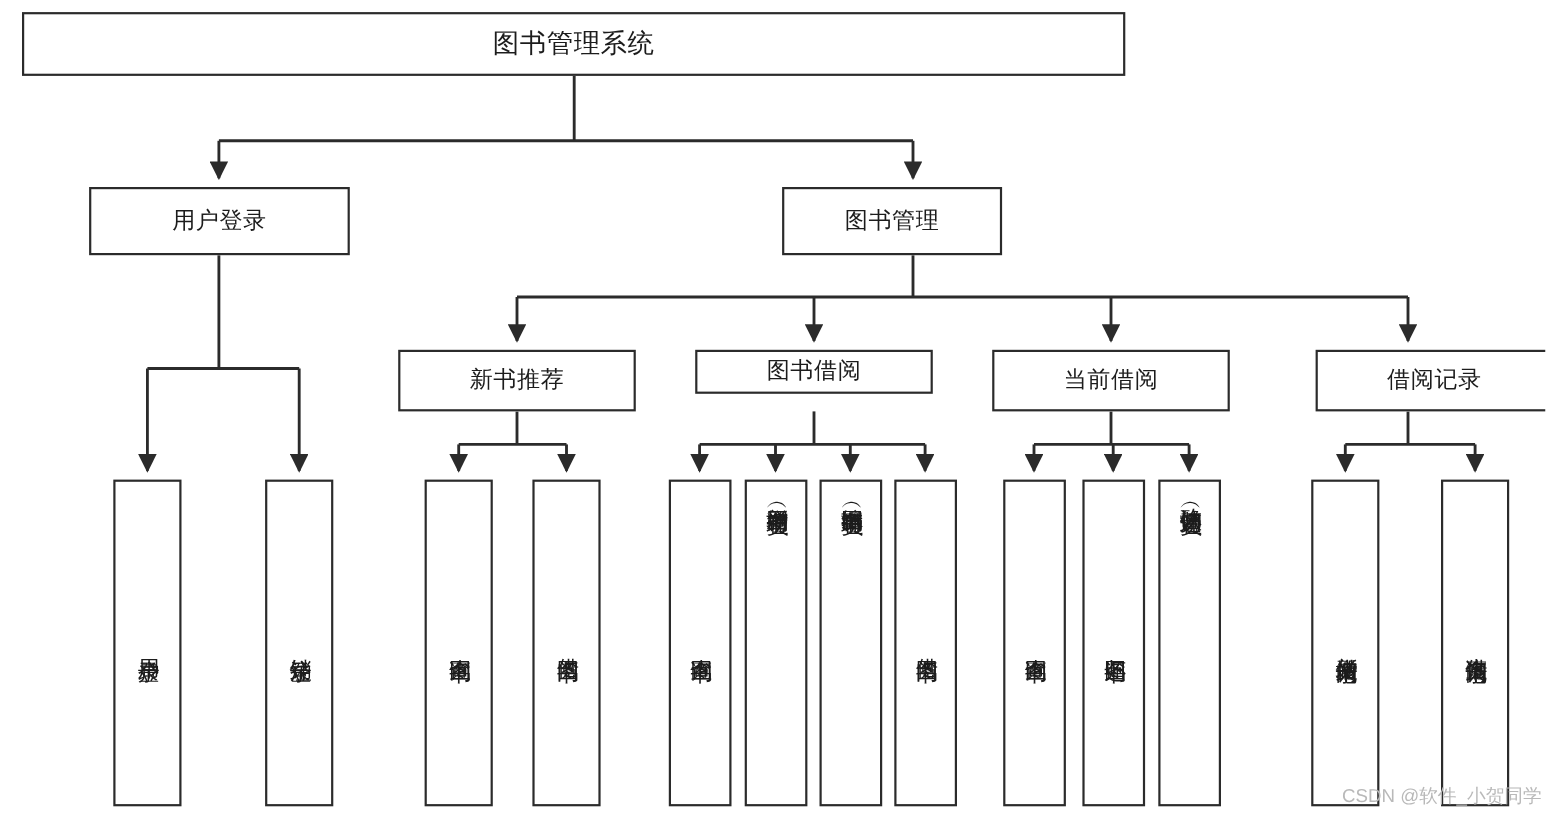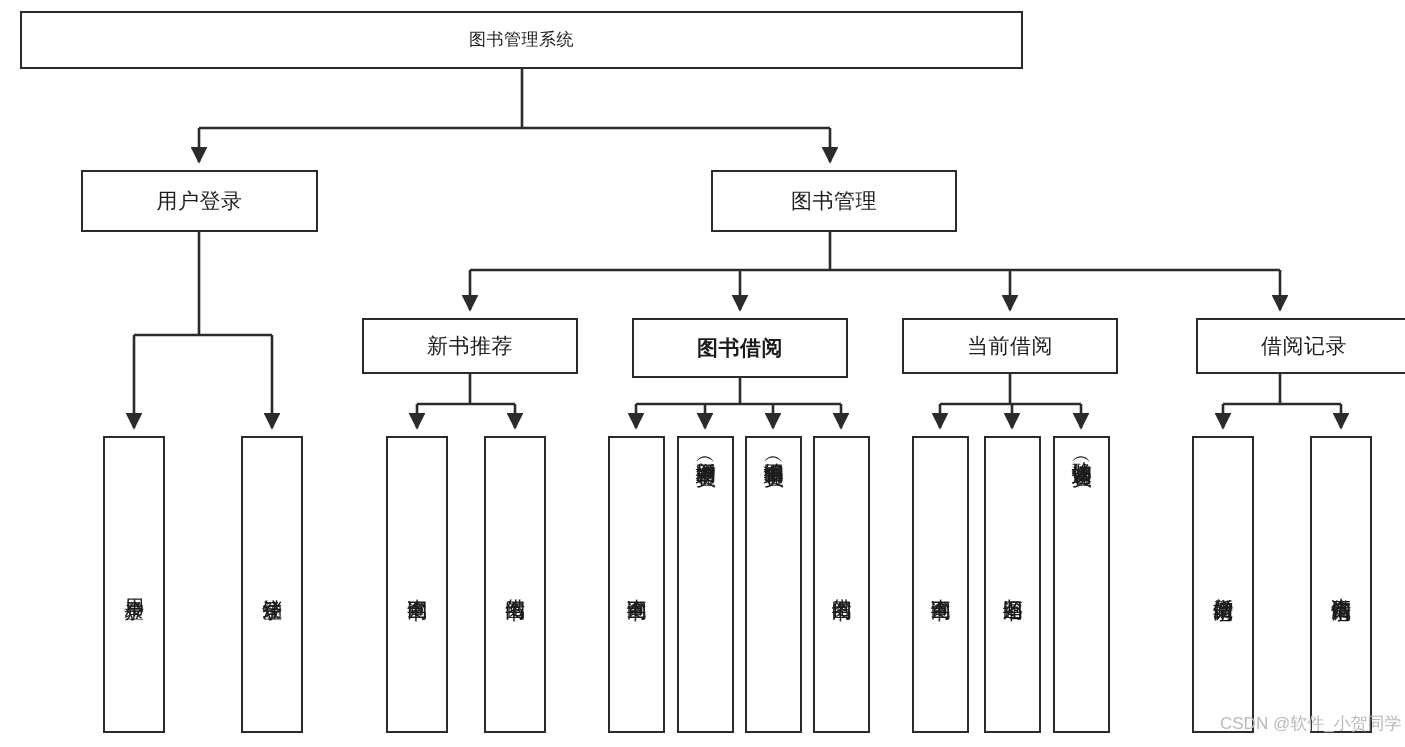--- a/index.html
+++ b/index.html
@@ -36,21 +36,21 @@
     justify-content: center;
     z-index: 2;
   }
   .node .label {
     font-size: 21px;
     line-height: 1.25;
     color: #1c1c1c;
     letter-spacing: 0.5px;
     white-space: nowrap;
   }
-  .node.root .label { font-size: 17px; }
+  .node.root .label { font-size: 24px; }
   .node.leaf {
     align-items: flex-start;
     justify-content: center;
     padding-top: 8px;
   }
   .node.leaf .label {
     writing-mode: vertical-rl;
     text-orientation: upright;
     font-size: 20px;
     line-height: 1.18;
@@ -127,28 +127,28 @@
     </g>
   </svg>
 
   <div class="node root" style="left:20px; top:11px; width:1003px; height:58px;">
     <span class="label">图书管理系统</span>
   </div>
 
   <div class="node" style="left:81px; top:170px; width:237px; height:62px;">
     <span class="label">用户登录</span>
   </div>
-  <div class="node" style="left:711px; top:170px; width:246px; height:62px;">
+  <div class="node" style="left:711px; top:170px; width:200px; height:62px;">
     <span class="label">图书管理</span>
   </div>
 
   <div class="node" style="left:362px; top:318px; width:216px; height:56px;align-items:center;">
     <span class="label">新书推荐</span>
   </div>
-  <div class="node" style="left:632px; top:318px; width:216px; height:60px;font-weight:bold;">
+  <div class="node" style="left:632px; top:318px; width:216px; height:40px;">
     <span class="label">图书借阅</span>
   </div>
   <div class="node" style="left:902px; top:318px; width:216px; height:56px;">
     <span class="label">当前借阅</span>
   </div>
   <div class="node" style="left:1172px; top:318px; width:216px; height:56px;margin-left:24px;">
     <span class="label">借阅记录</span>
   </div>
 
   <div class="node leaf centered" style="left:103px; top:436px; width:62px; height:297px;">

